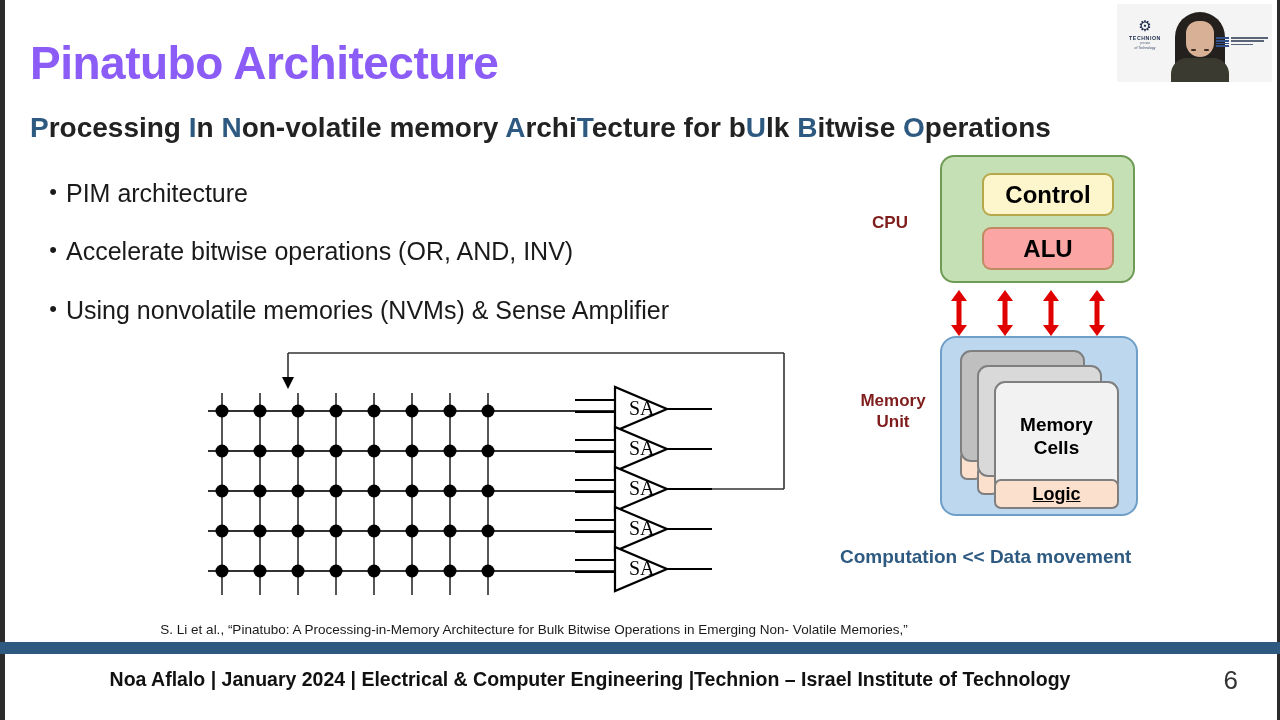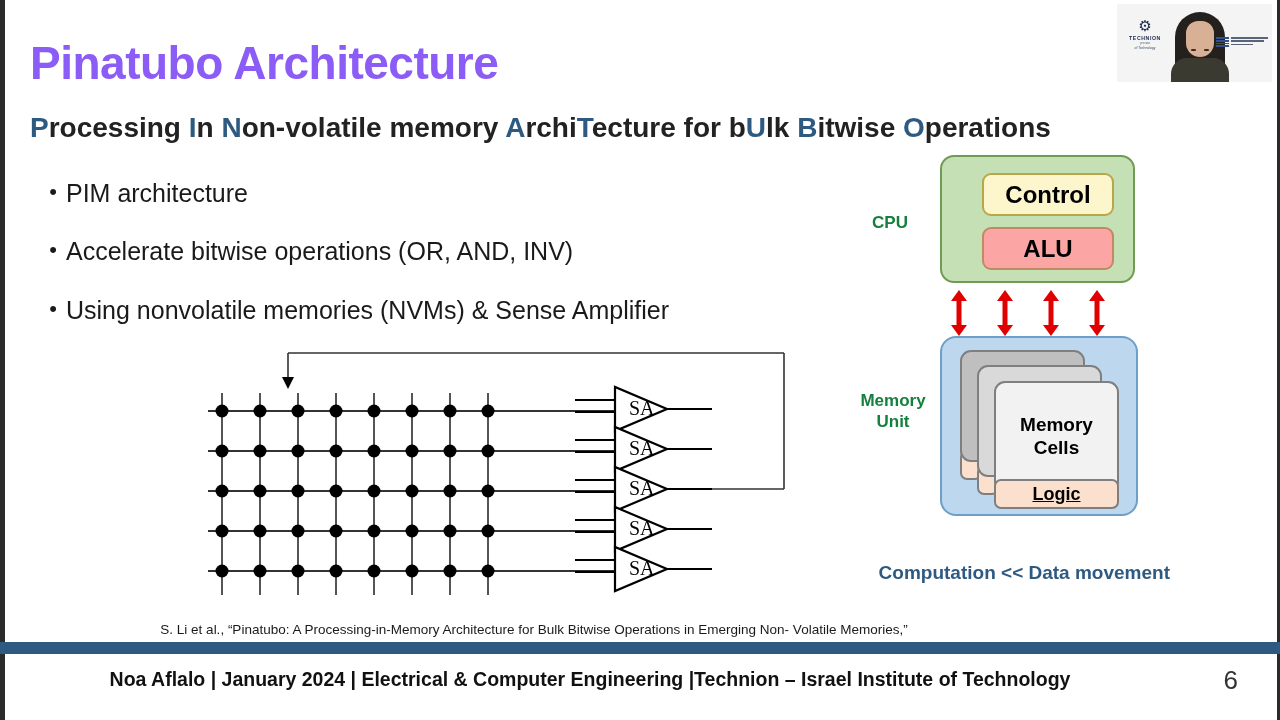--- a/index.html
+++ b/index.html
@@ -135,21 +135,21 @@
     position: absolute;
     left: 845px;
     top: 150px;
     width: 310px;
     height: 440px;
   }
   .fig-label {
     position: absolute;
     font-size: 17px;
     font-weight: bold;
-    color: #15803d;
+    color: #7f1d1d;
     text-align: center;
     line-height: 1.25;
   }
   #cpu-label { left: 0px; top: 62px; width: 90px; }
   #memory-label { left: -2px; top: 240px; width: 100px; }
 
   .cpu-box {
     position: absolute;
     left: 95px;
     top: 5px;
@@ -251,23 +251,23 @@
     justify-content: center;
     font-size: 18px;
     font-weight: bold;
     color: #000;
     text-decoration: underline;
   }
 
   #computation-note {
     position: absolute;
     left: -5px;
-    top: 412px;
+    top: 396px;
     width: 330px;
-    text-align: right;
+    text-align: left;
     font-size: 19px;
     font-weight: bold;
     color: #2e5a81;
     white-space: nowrap;
   }
 
   
   #webcam {
     position: absolute;
     right: 8px;

